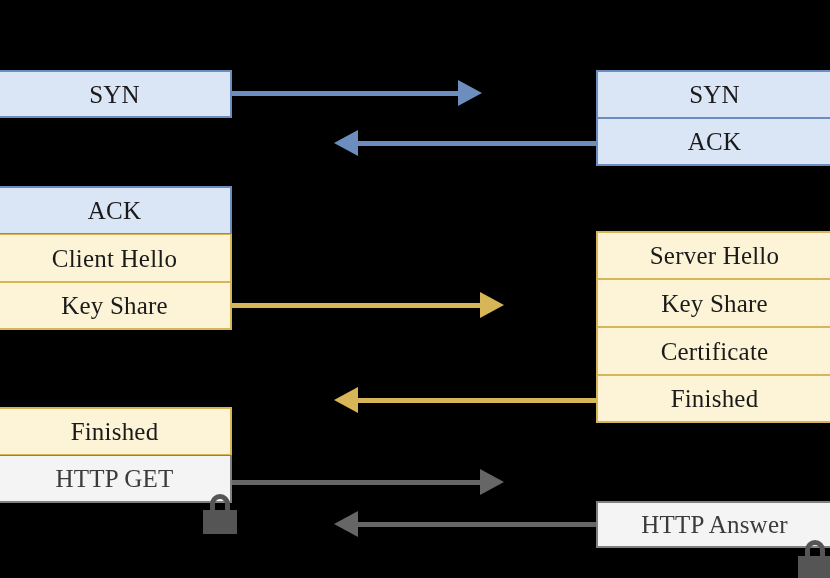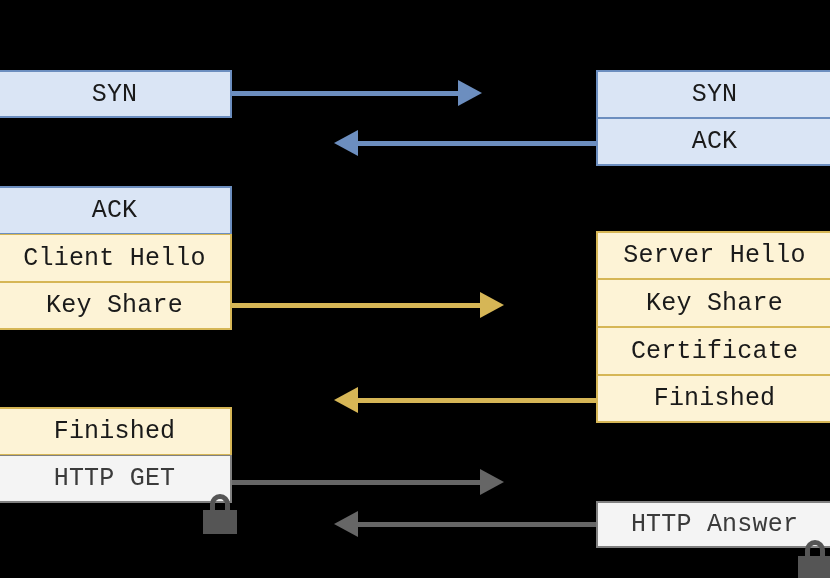--- a/index.html
+++ b/index.html
@@ -6,21 +6,21 @@
     margin: 0;
     padding: 0;
     background: #000000;
   }
   #canvas {
     position: relative;
     width: 830px;
     height: 578px;
     background: #000000;
     overflow: hidden;
-    font-family: Liberation Mono, monospace;
+    font-family: Liberation Serif, serif;
   }
   .msg-box {
     position: absolute;
     box-sizing: border-box;
     display: flex;
     align-items: center;
     justify-content: center;
     font-size: 25px;
     line-height: 1;
     letter-spacing: 0.2px;

